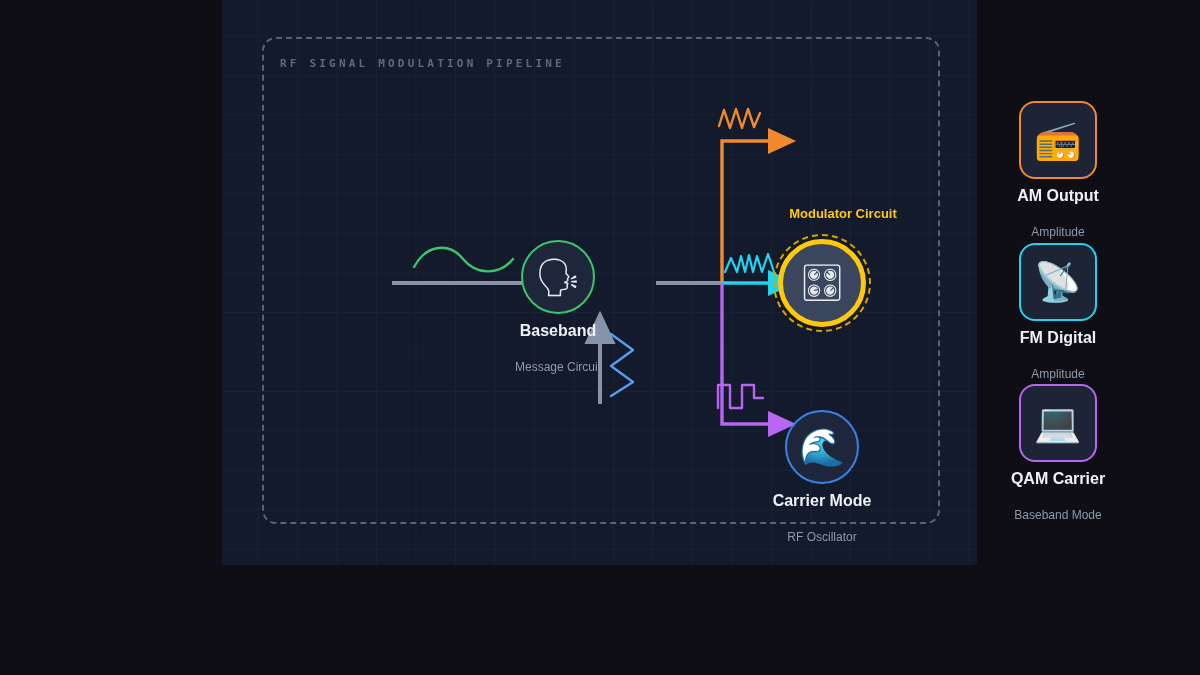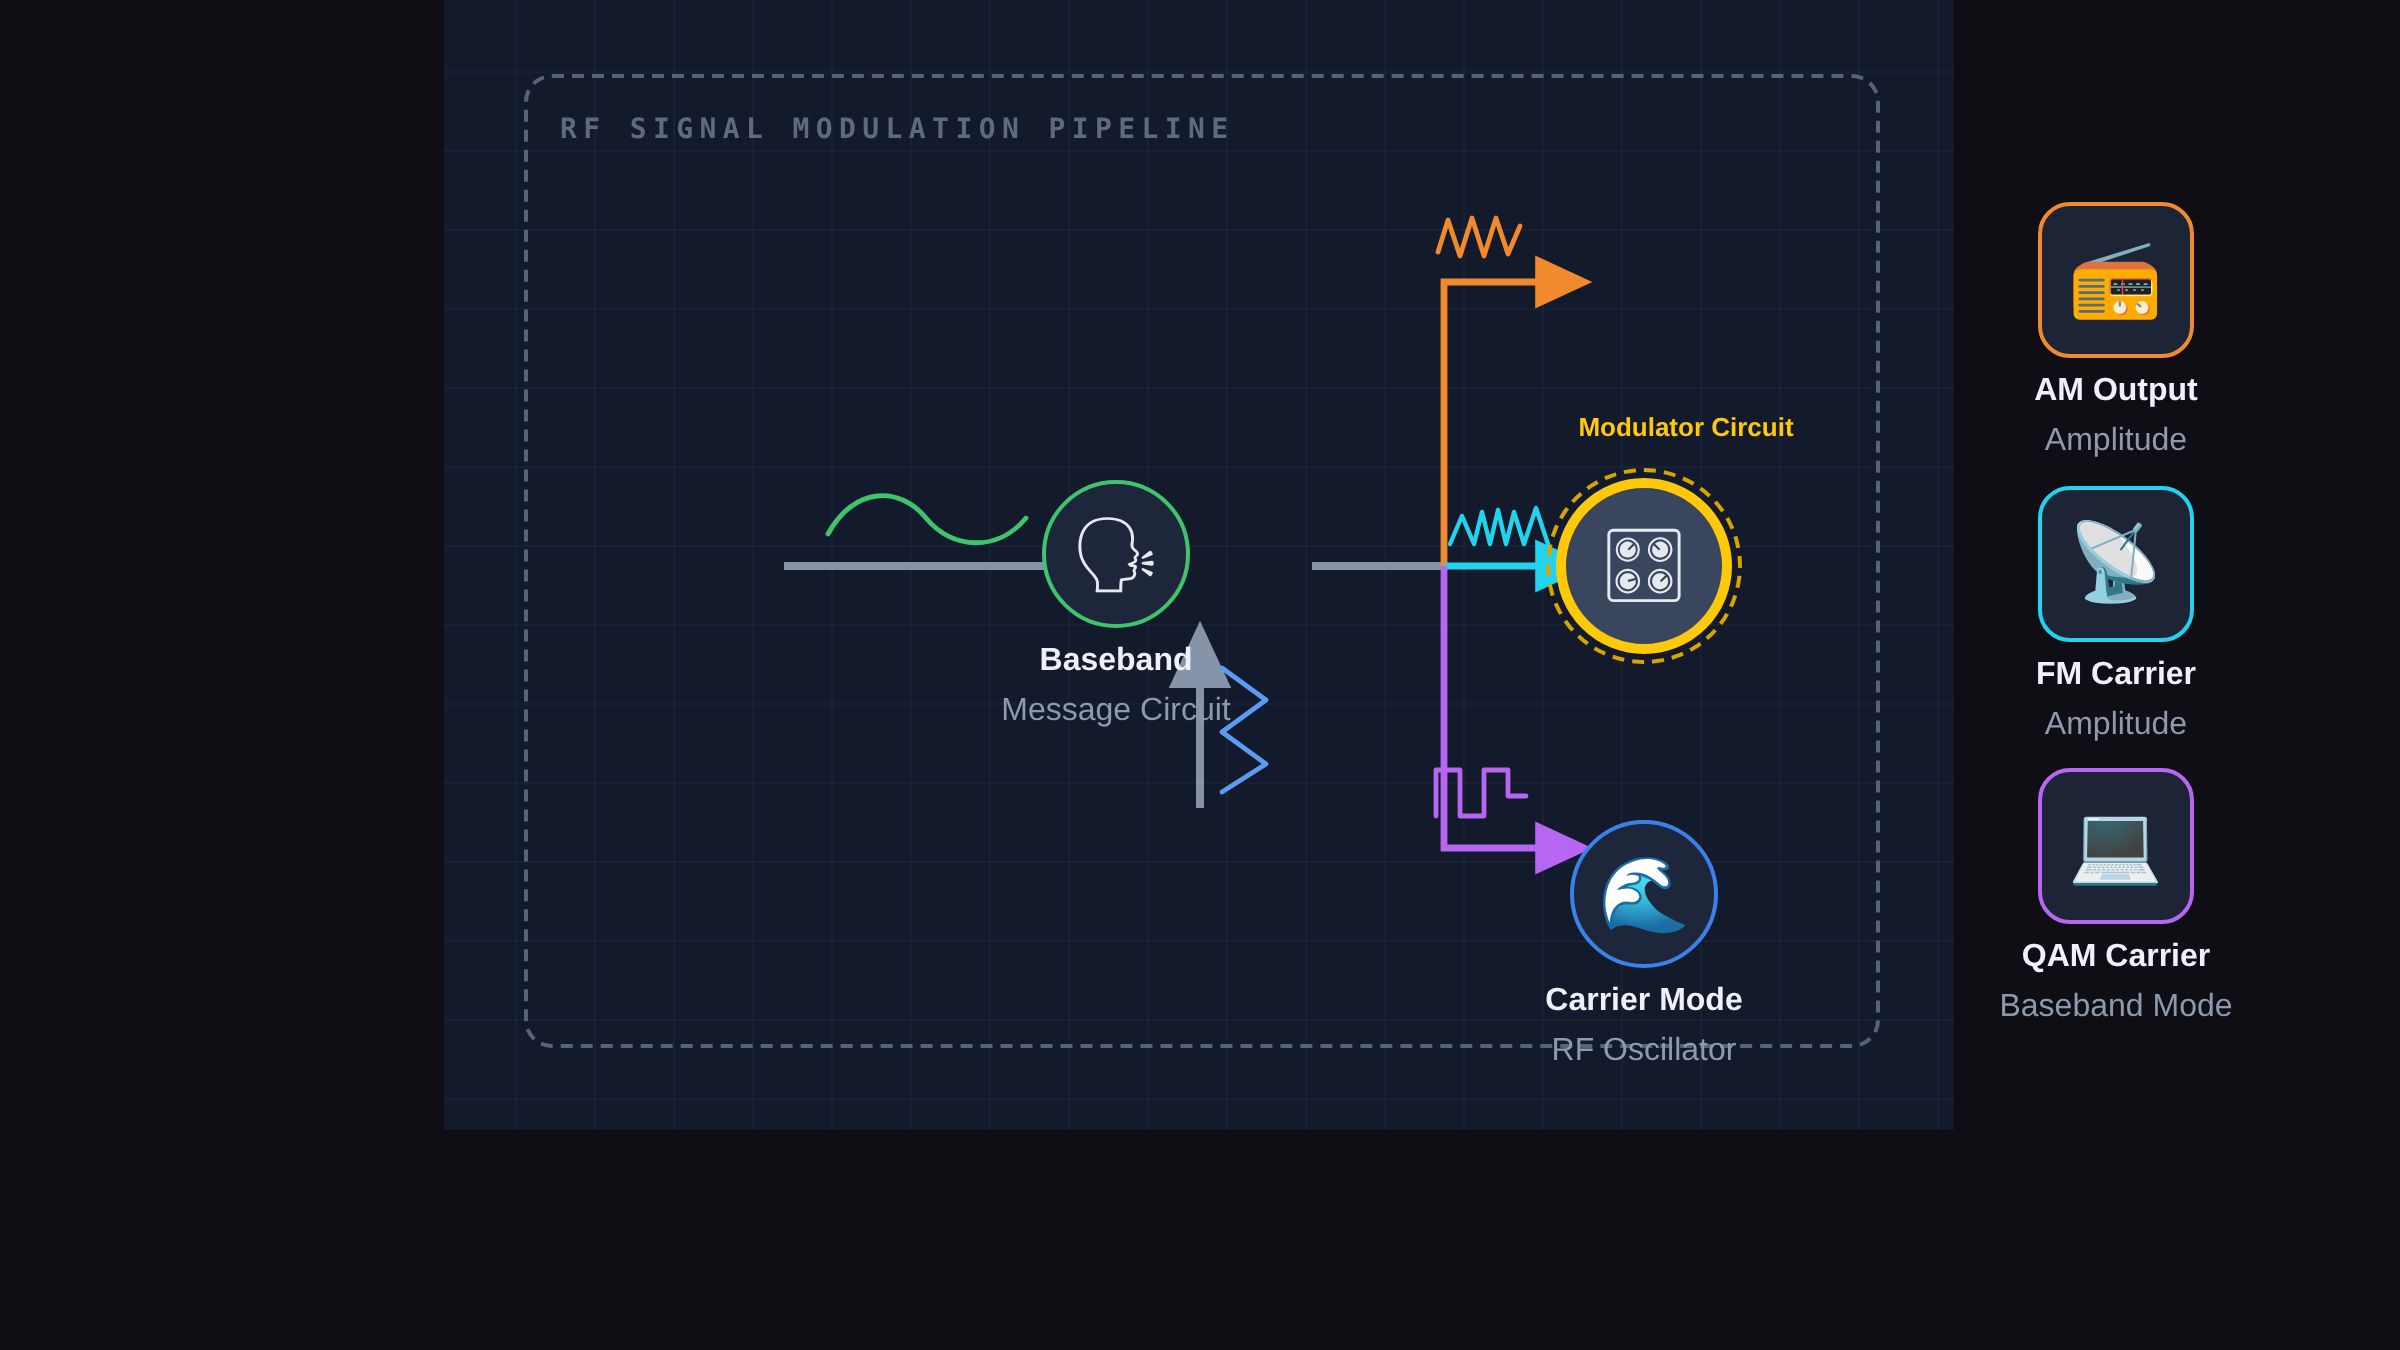--- a/index.html
+++ b/index.html
@@ -21,35 +21,35 @@
     background-position:-4px -4px;
   }
 
   
   #group-box {
     position:absolute; left:40px; top:37px; width:678px; height:487px;
     border:2px dashed #566478; border-radius:14px;
   }
   #group-title {
     position:absolute; left:58px; top:57px;
-    font-size:14px; font-weight:700; letter-spacing:3.2px;
+    font-size:11px; font-weight:700; letter-spacing:3.2px;
     color:#5d6a80; font-family:"DejaVu Sans Mono", monospace;
   }
 
   
   #wires { position:absolute; left:0; top:0; width:755px; height:565px; }
 
   
   .node { position:absolute; text-align:center; }
   .node .nlabel {
     font-size:16px; font-weight:700; color:#eef1f7; margin-top:8px;
     white-space:nowrap;
   }
   .node .nsub {
-    font-size:16px; color:#8d99ad; margin-top:7px; white-space:nowrap;
+    font-size:12px; color:#8d99ad; margin-top:20px; white-space:nowrap;
   }
   .circle-ico {
     width:74px; height:74px; border-radius:50%;
     background:#1d263a; display:flex; align-items:center; justify-content:center;
     font-size:37px; line-height:1; margin:0 auto;
   }
   .rect-ico {
     width:78px; height:78px; border-radius:16px;
     background:#1d2436; display:flex; align-items:center; justify-content:center;
     font-size:38px; line-height:1; margin:0 auto;
@@ -159,21 +159,21 @@
   </div>
 
   <div class="node out-node" id="node-am">
     <div class="rect-ico">📻</div>
     <div class="nlabel">AM Output</div>
     <div class="nsub">Amplitude</div>
   </div>
 
   <div class="node out-node" id="node-fm">
     <div class="rect-ico">📡</div>
-    <div class="nlabel">FM Carrier</div>
+    <div class="nlabel">FM Digital</div>
     <div class="nsub">Amplitude</div>
   </div>
 
   <div class="node out-node" id="node-qam">
     <div class="rect-ico">💻</div>
     <div class="nlabel">QAM Carrier</div>
     <div class="nsub">Baseband Mode</div>
   </div>
 
 </div>

